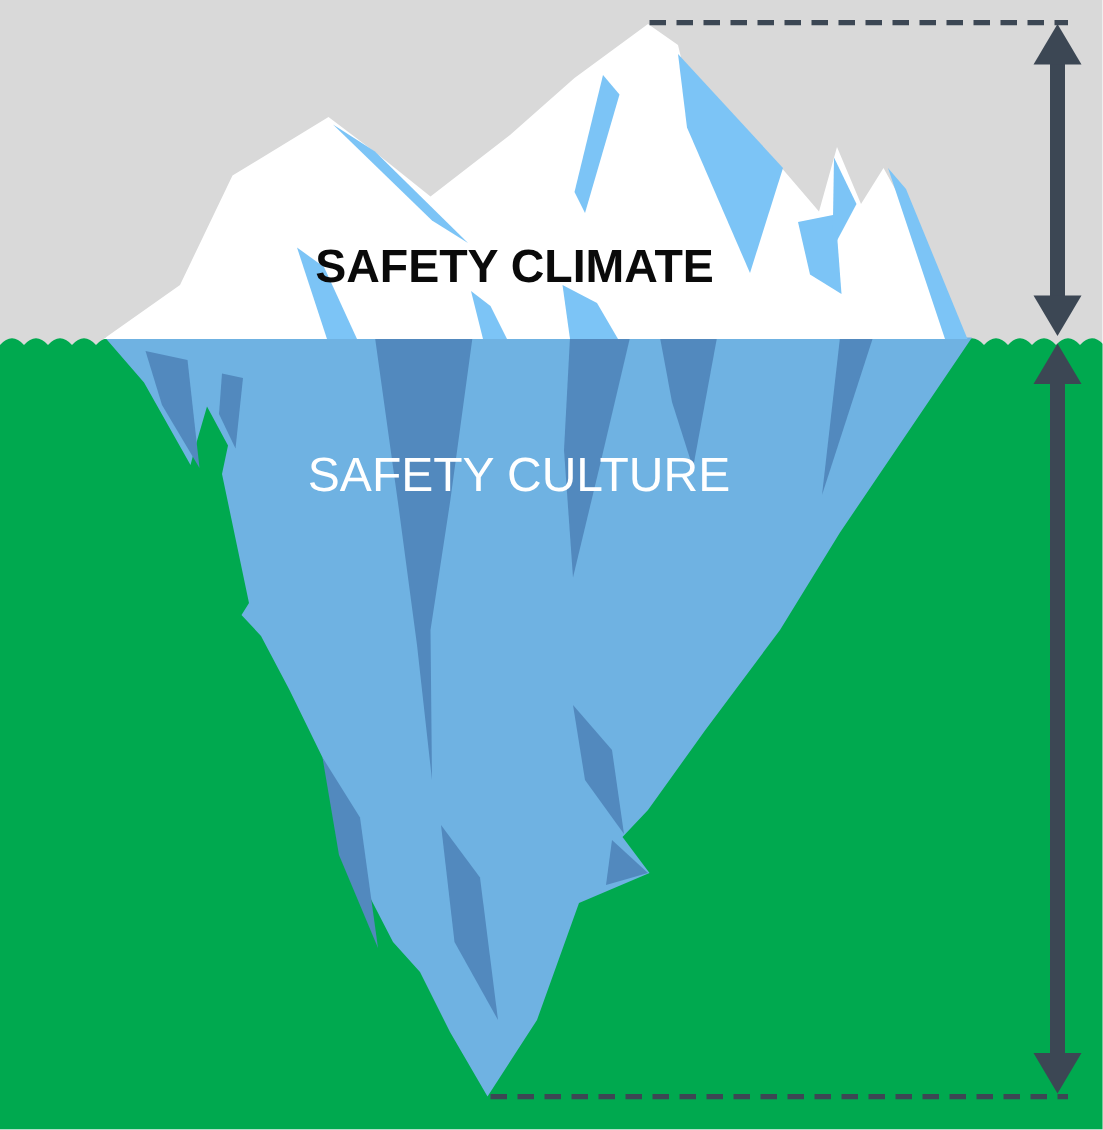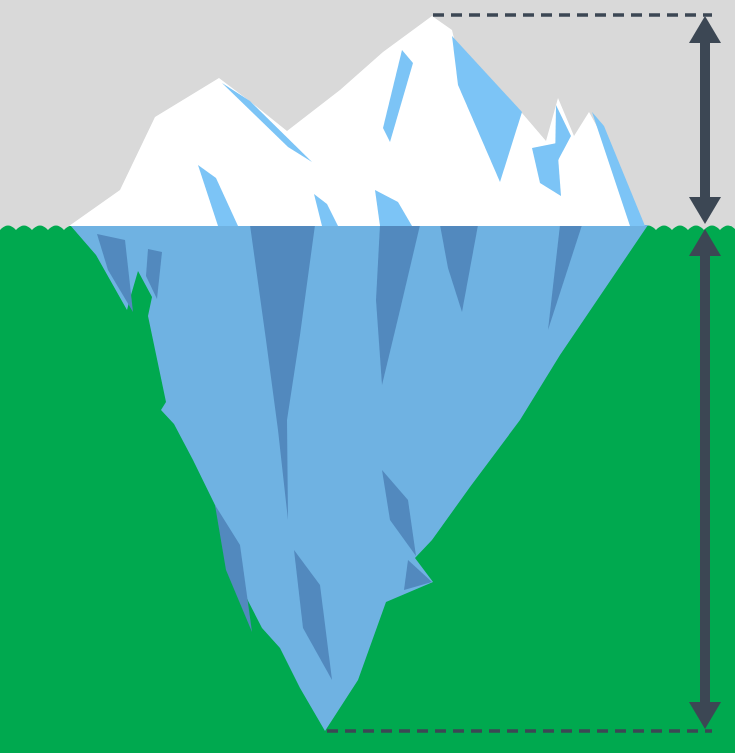--- a/index.html
+++ b/index.html
@@ -80,15 +80,17 @@
     <g>
       <path d="M327,731 H712" fill="none" stroke-width="3.5" stroke-dasharray="11 7" stroke="#3C4754"></path>
       <line x1="705" y1="252" x2="705" y2="706" stroke-width="10" stroke="#3C4754"></line>
       <g fill="#3C4754">
         <polygon points="705,229 689,256 721,256"></polygon>
         <polygon points="705,729 689,702 721,702"></polygon>
       </g>
     </g>
   </svg>
 
+  <div class="label label-climate">SAFETY CLIMATE</div>
 
+  <div class="label label-culture">SAFETY CULTURE</div>
 
 </div>
 
 </body></html>

